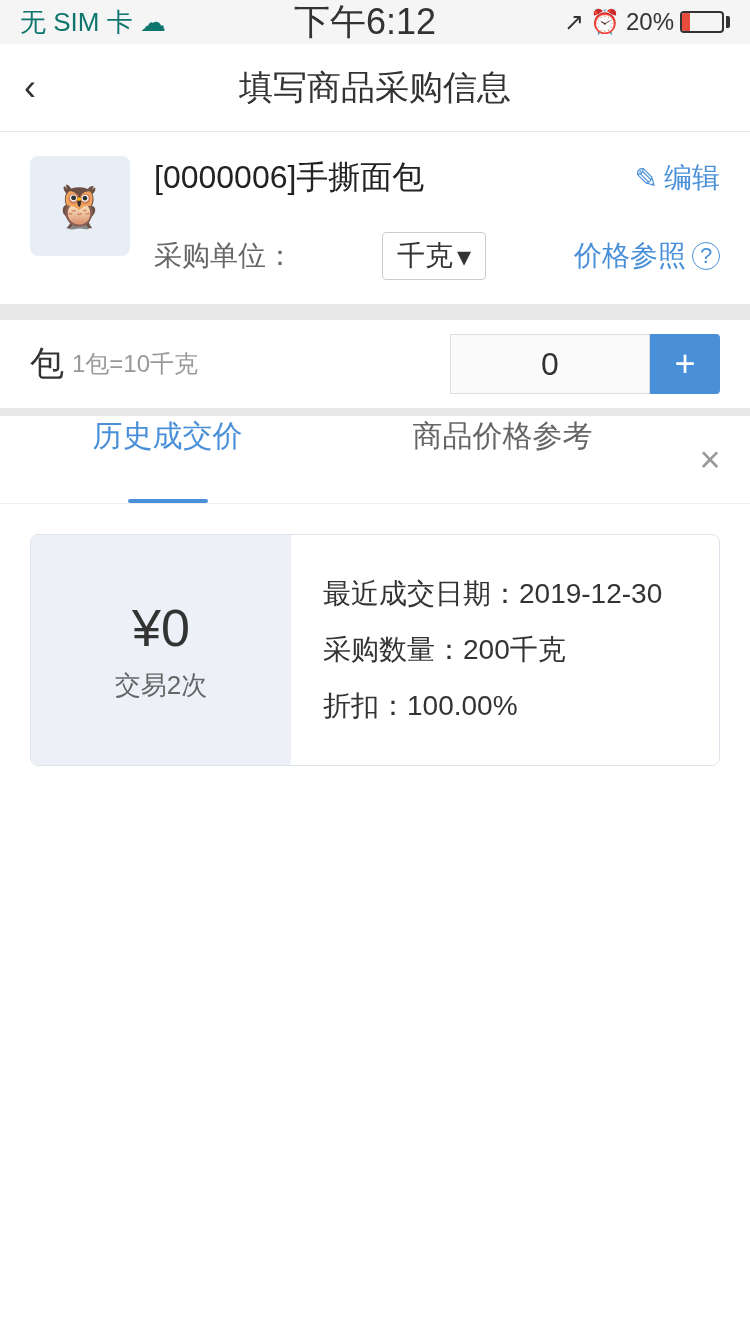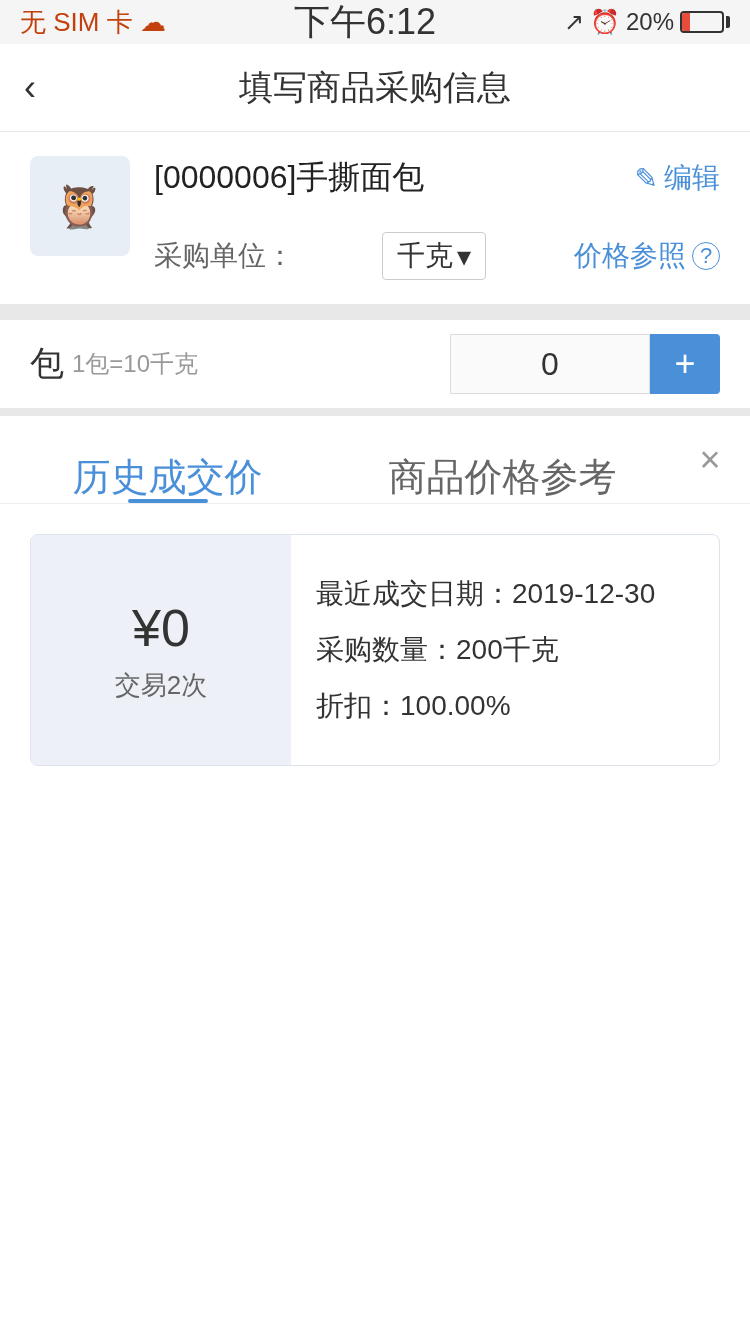--- a/index.html
+++ b/index.html
@@ -21,21 +21,21 @@
       align-items: center;
       justify-content: space-between;
       padding: 0 20px;
       font-size: 26px;
     }
     .status-left {
       display: flex;
       align-items: center;
       gap: 8px;
       font-size: 26px;
-      color: #c2410c;
+      color: #0f766e;
     }
     .status-center {
       font-size: 36px;
       color: #333;
       font-weight: 400;
     }
     .status-right {
       display: flex;
       align-items: center;
       gap: 6px;
@@ -240,23 +240,23 @@
       align-items: center;
       height: 88px;
       border-bottom: 1px solid #eee;
       position: relative;
     }
     .tab-item {
       flex: 1;
       display: flex;
       flex-direction: column;
       align-items: center;
-      justify-content: flex-end;
+      justify-content: flex-start;
       height: 100%;
-      font-size: 38px;
+      font-size: 30px;
       cursor: pointer;
       position: relative;
     }
     .tab-item.active {
       color: #4a90d9;
     }
     .tab-item.inactive {
       color: #666;
     }
     .tab-underline {
@@ -303,21 +303,21 @@
       color: #333;
       font-weight: 500;
     }
     .transaction-count {
       font-size: 26px;
       color: #666;
       margin-top: 10px;
     }
     .transaction-right {
       flex: 1;
-      padding: 40px 25px;
+      padding: 40px 32px;
       display: flex;
       flex-direction: column;
       gap: 18px;
       justify-content: flex-end;
     }
     .transaction-detail-row {
       font-size: 28px;
       color: #333;
     }
 

